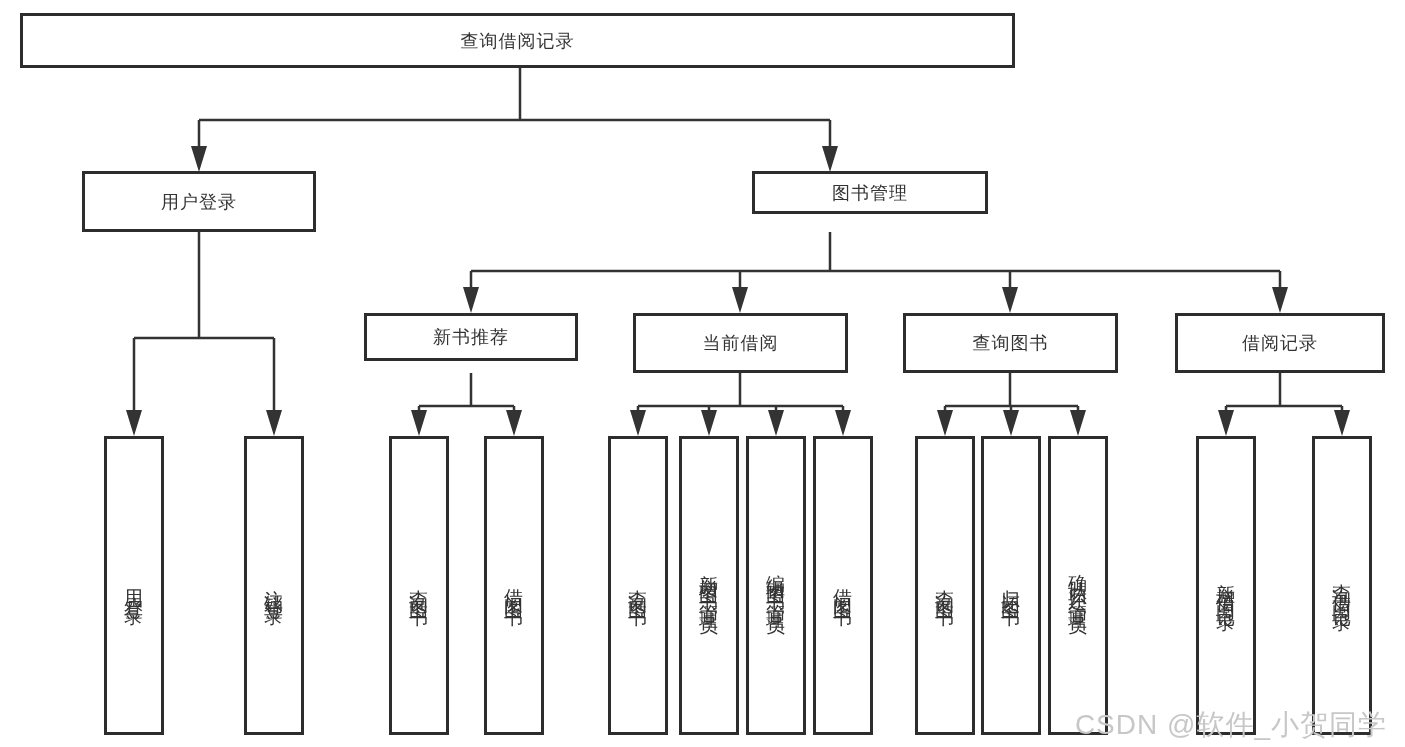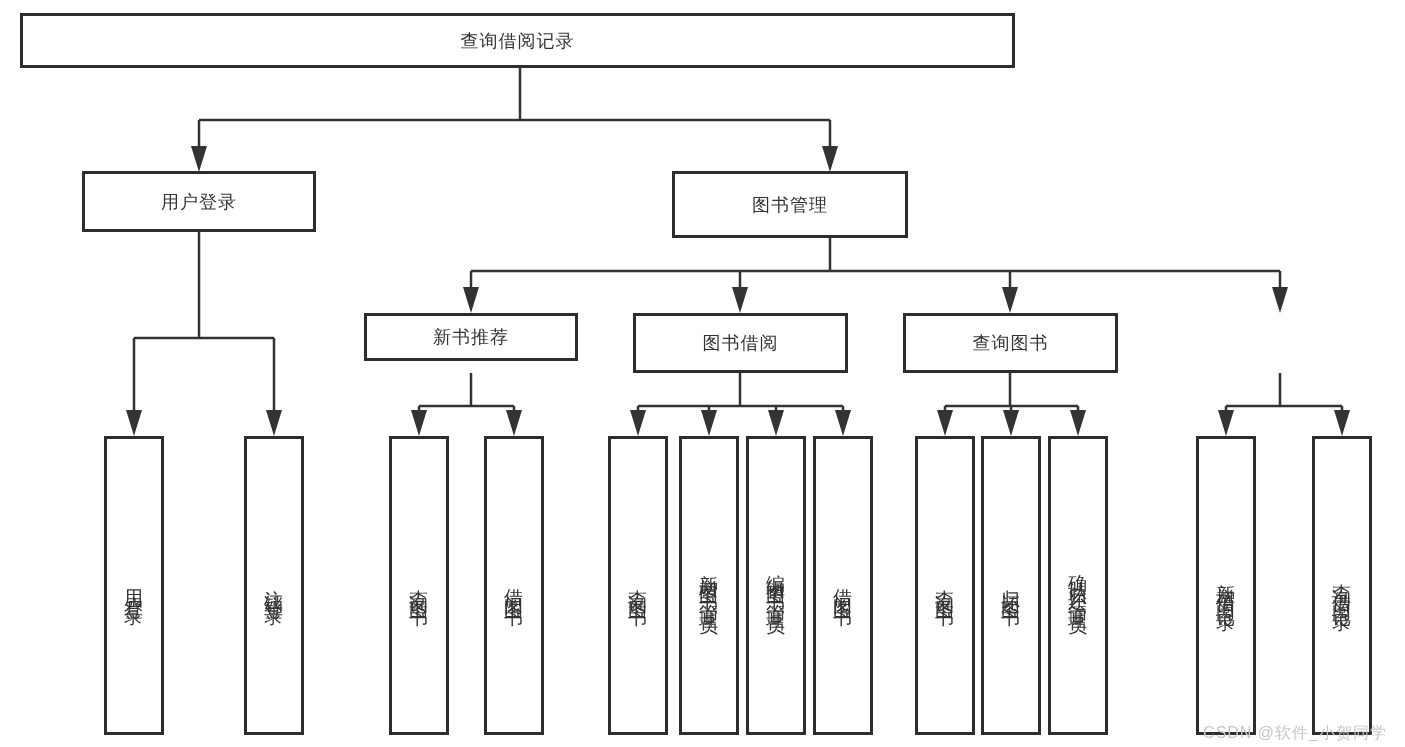--- a/index.html
+++ b/index.html
@@ -46,21 +46,21 @@
     text-orientation: mixed;
     font-size: 19px;
     letter-spacing: 6px;
     color: #333333;
     line-height: 1;
   }
   .watermark {
     position: absolute;
     right: 18px;
     bottom: 3px;
-    font-size: 16px;
+    font-size: 28px;
     color: #c7c7c7;
     letter-spacing: 1px;
     white-space: nowrap;
   }
 </style>
 </head>
 <body>
 
 <div class="stage">
 
@@ -85,32 +85,35 @@
     </g>
   </svg>
 
   <div class="node" style="left:20px;top:13px;width:995px;height:55px">
     <span class="hlabel">查询借阅记录</span>
   </div>
 
   <div class="node" style="left:82px;top:171px;width:234px;height:61px">
     <span class="hlabel">用户登录</span>
   </div>
-  <div class="node" style="left:672px;top:171px;width:236px;height:67px">
+  <div class="node" style="left:752px;top:171px;width:236px;height:43px">
     <span class="hlabel">图书管理</span>
   </div>
 
   <div class="node" style="left:364px;top:313px;width:214px;height:48px">
     <span class="hlabel">新书推荐</span>
   </div>
   <div class="node" style="left:633px;top:313px;width:215px;height:60px">
-    <span class="hlabel">图书借阅</span>
+    <span class="hlabel">当前借阅</span>
   </div>
   <div class="node" style="left:903px;top:313px;width:215px;height:60px">
     <span class="hlabel">查询图书</span>
+  </div>
+  <div class="node" style="left:1175px;top:313px;width:210px;height:60px">
+    <span class="hlabel">借阅记录</span>
   </div>
 
   <div class="node leaf" style="left:104px">
     <span class="vlabel">用户登录</span>
   </div>
   <div class="node leaf" style="left:244px">
     <span class="vlabel">注销登录</span>
   </div>
 
   <div class="node leaf" style="left:389px">

